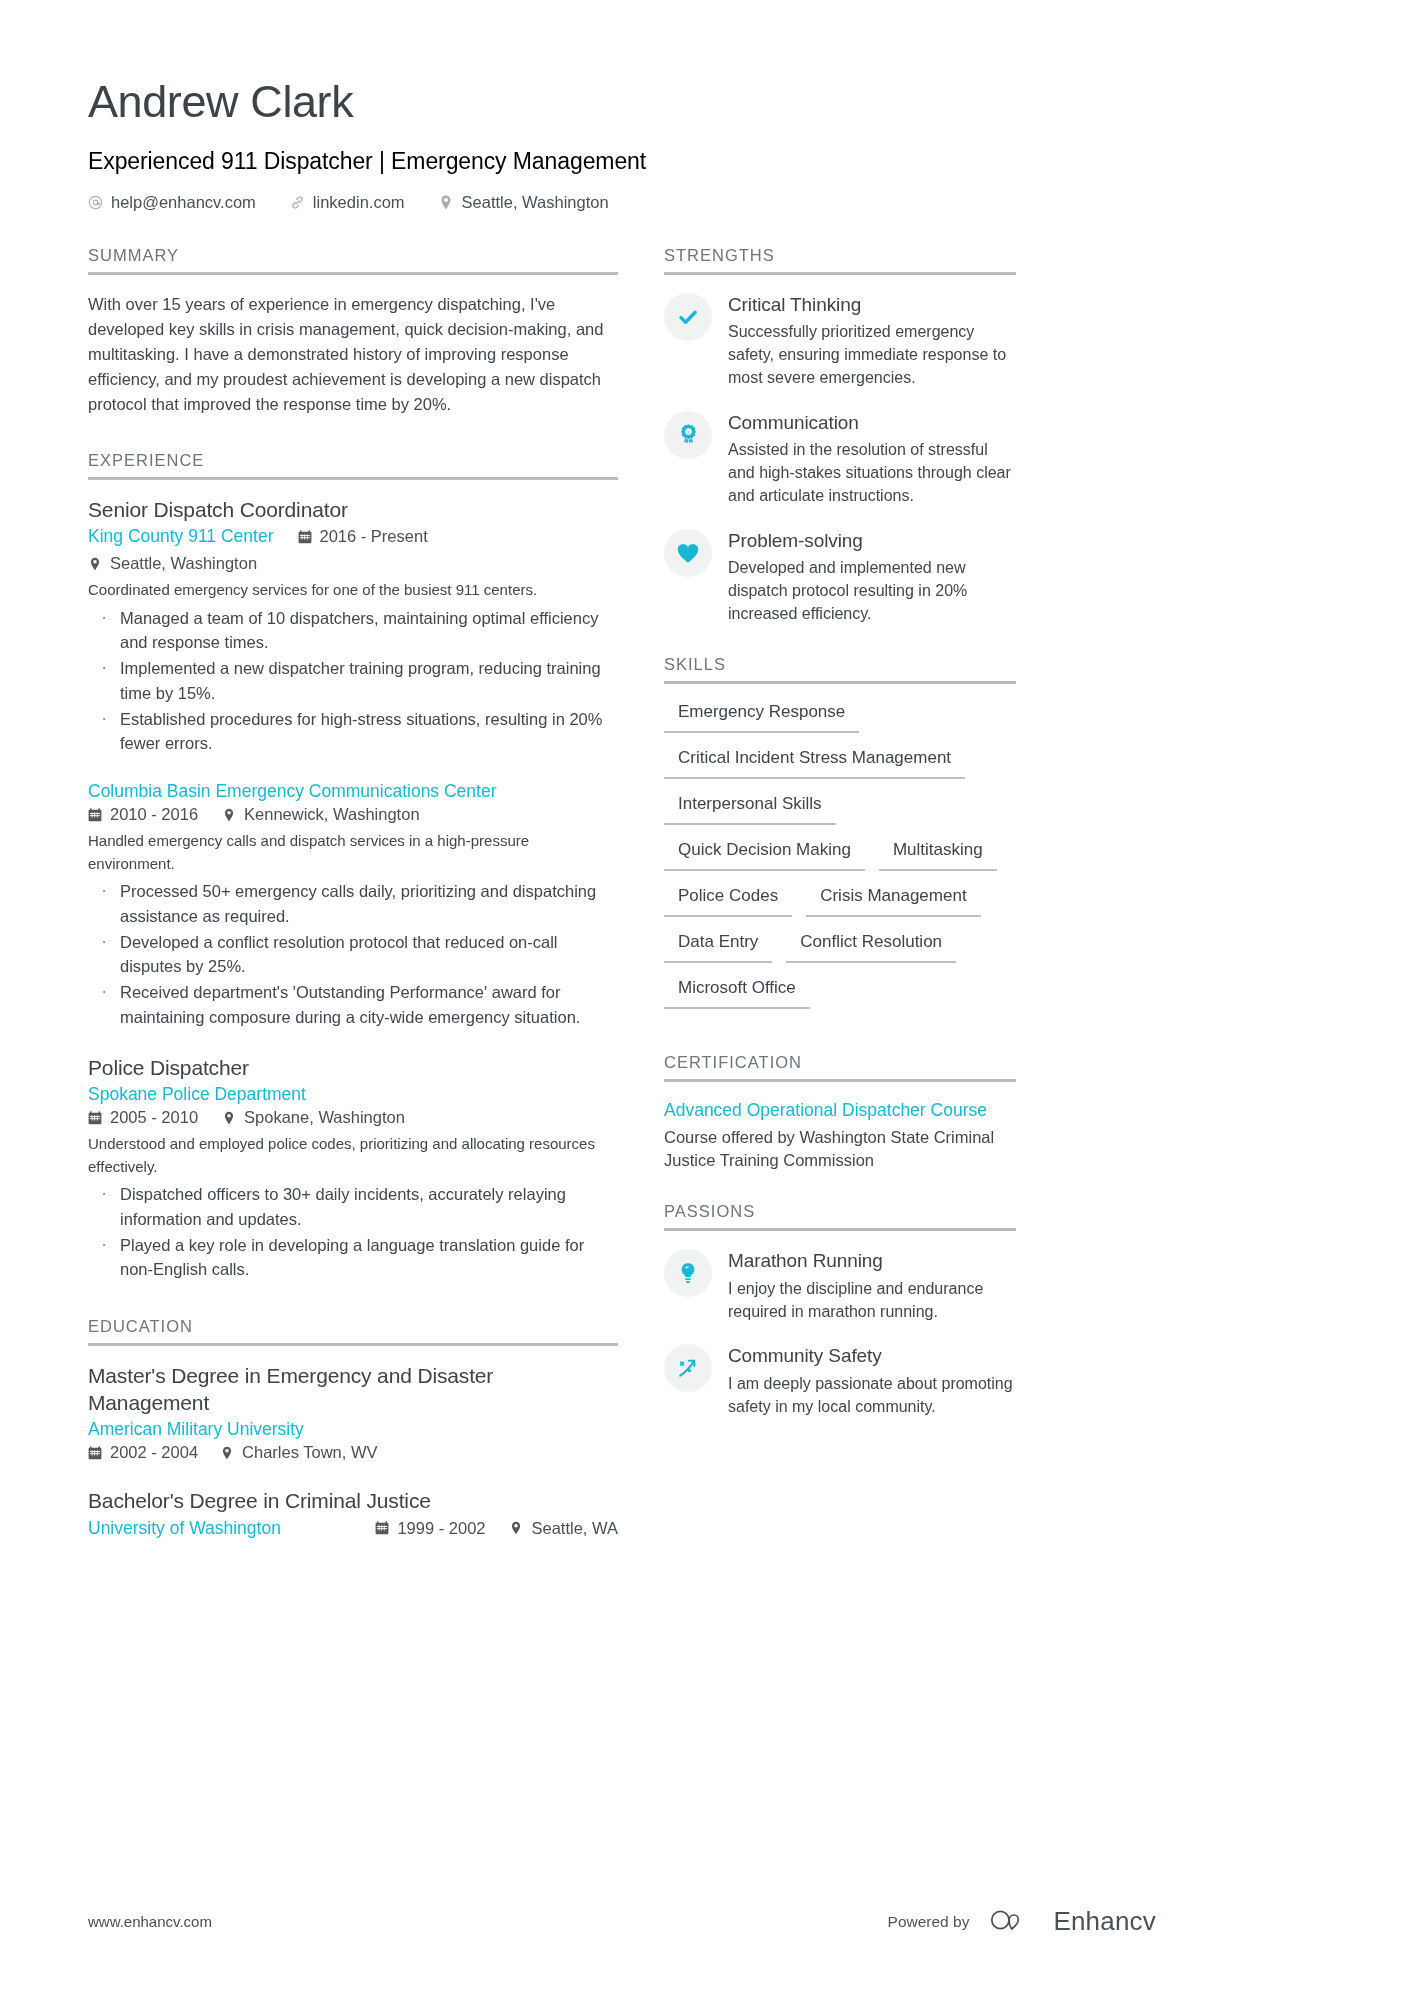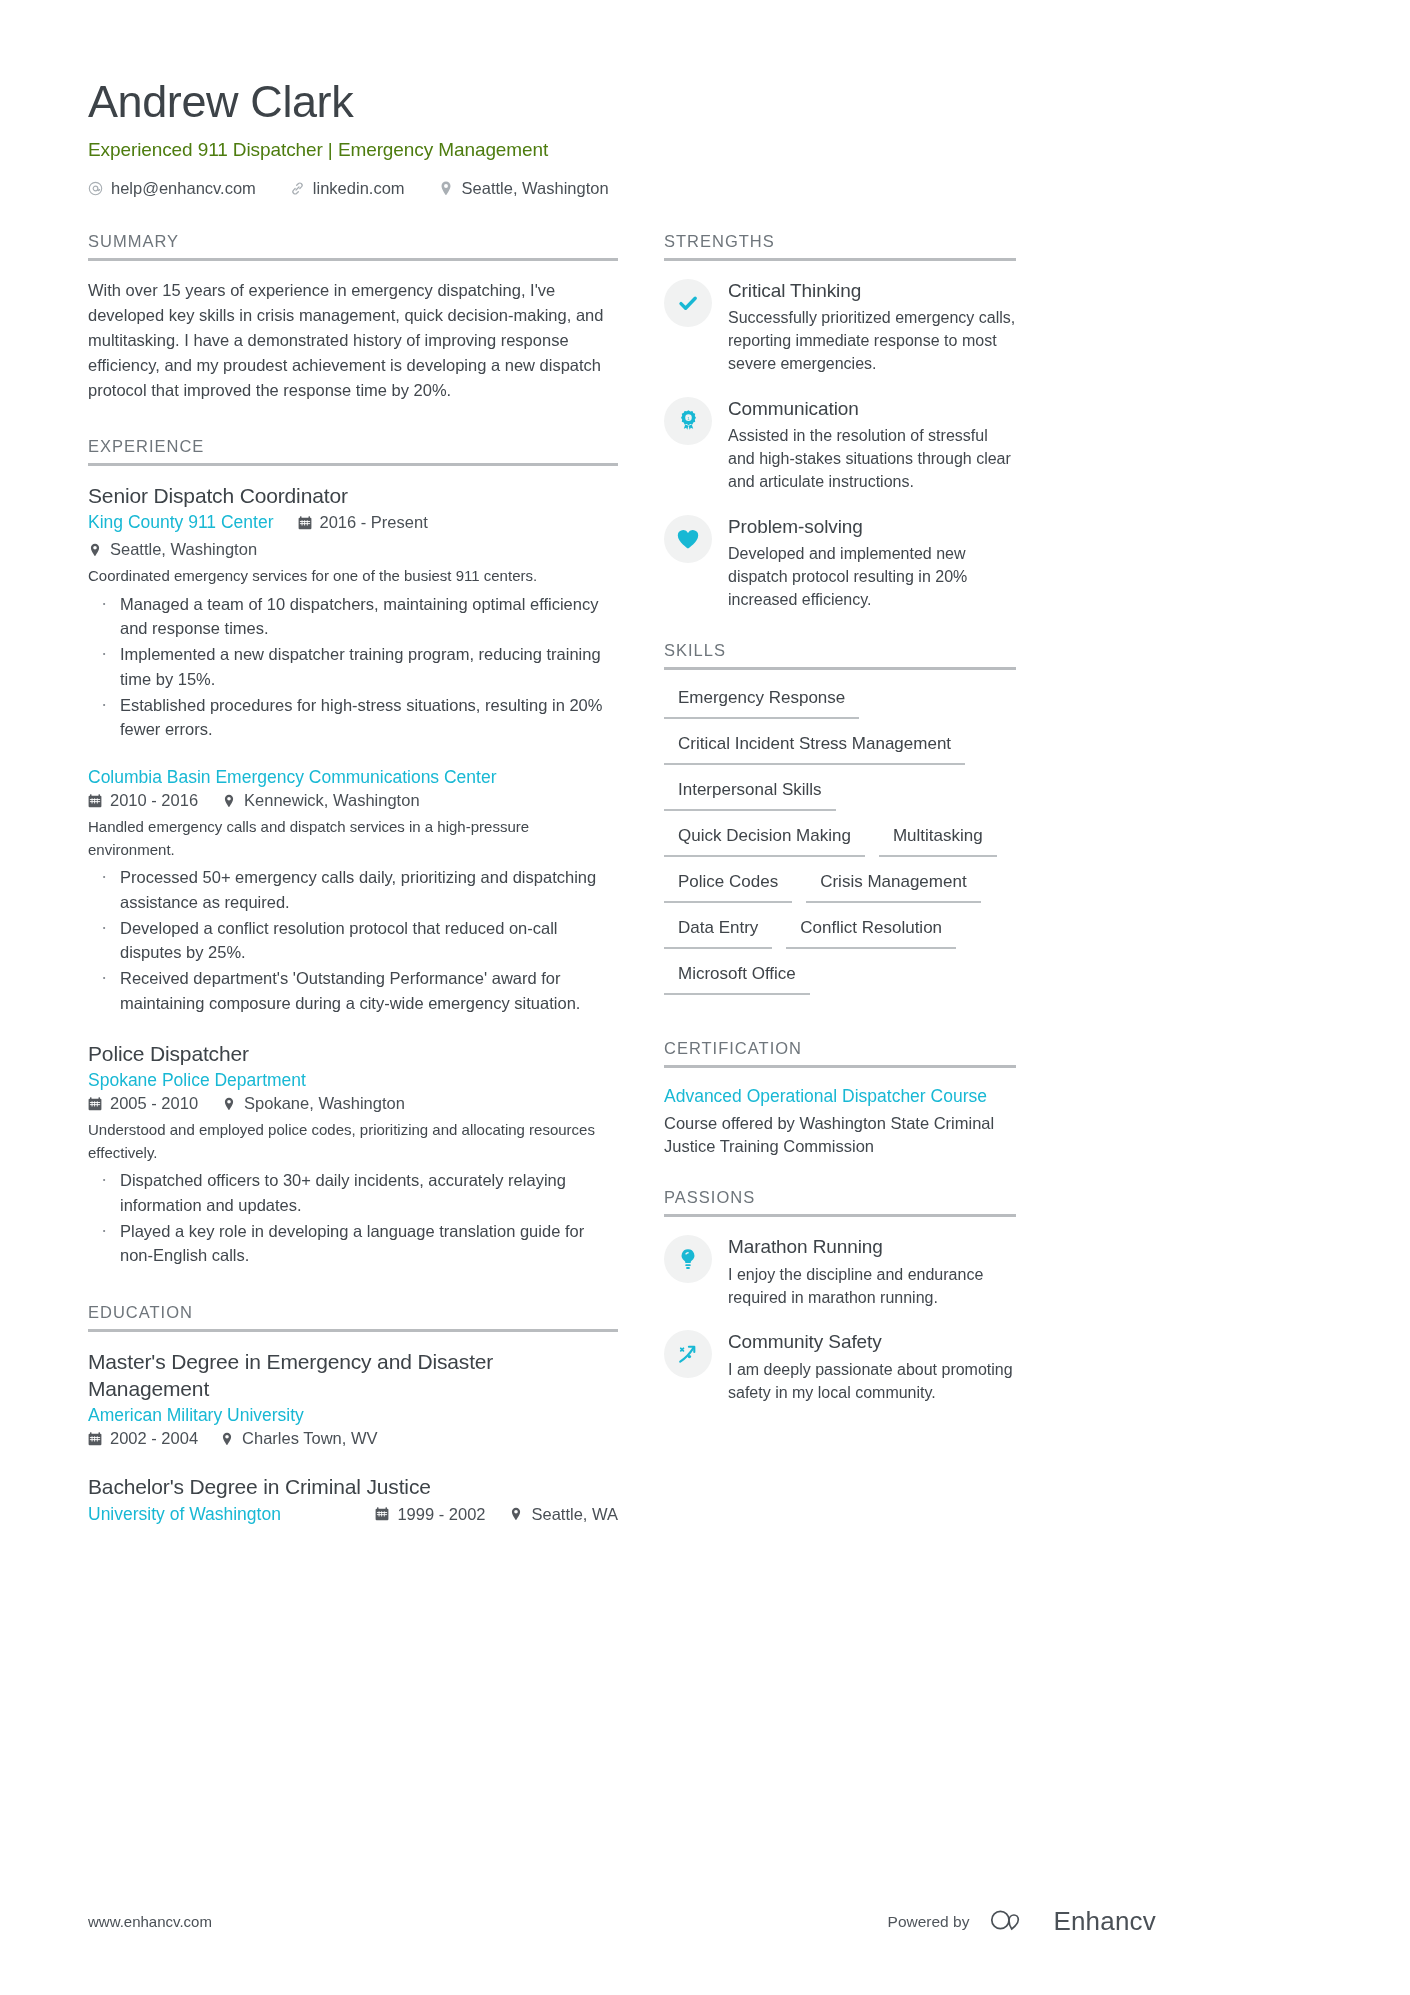--- a/index.html
+++ b/index.html
@@ -7,21 +7,21 @@
     width: 1410px;
     background: #ffffff;
     font-family: "Liberation Sans", sans-serif;
     color: #3f4449;
     -webkit-font-smoothing: antialiased;
   }
   .page { width: 1244px; min-height: 1995px; padding: 78px 88px 0 88px; position: relative; }
 
   
   .name { font-size: 45px; font-weight: 400; color: #3d4348; letter-spacing: -0.4px; line-height: 1.08; }
-  .headline { font-size: 19px; color: #4d7c0f; margin-top: 12px; font-weight: 400; letter-spacing: -0.1px; }
+  .headline { font-size: 23px; color: #000000; margin-top: 21px; font-weight: 400; letter-spacing: -0.1px; }
   .contacts { display: flex; align-items: center; gap: 34px; margin-top: 18px; }
   .contact { display: flex; align-items: center; gap: 8px; font-size: 16.5px; color: #4a5056; }
   .cicon { width: 15px; height: 15px; display: inline-flex; align-items: center; justify-content: center; color: #a9afb4; flex: none; }
   .cicon svg { display: block; }
 
   
   .cols { display: flex; gap: 46px; margin-top: 34px; align-items: flex-start; }
   .left { width: 530px; flex: none; }
   .right { width: 352px; flex: none; }
 
@@ -337,21 +337,21 @@
         </div>
 
         <div class="item">
           <div class="bubble">
             <svg width="24" height="24" viewBox="0 0 24 24" fill="none" stroke="currentColor" stroke-width="3.4" stroke-linecap="round" stroke-linejoin="round">
               <path d="M5 12.6l4.6 4.6L19.2 7.2"></path>
             </svg>
           </div>
           <div class="item-body">
             <div class="item-title">Critical Thinking</div>
-            <div class="item-text">Successfully prioritized emergency calls, reporting immediate response to most severe emergencies.</div>
+            <div class="item-text">Successfully prioritized emergency safety, ensuring immediate response to most severe emergencies.</div>
           </div>
         </div>
 
         <div class="item">
           <div class="bubble">
             <svg width="23" height="23" viewBox="0 0 24 24" fill="currentColor">
               <path d="M12 1.3l1.9 1.2 2.2-.4.9 2 2 .9-.4 2.2 1.2 1.9-1.2 1.9.4 2.2-2 .9-.9 2-2.2-.4L12 16.9l-1.9-1.2-2.2.4-.9-2-2-.9.4-2.2L4.2 9l1.2-1.9-.4-2.2 2-.9.9-2 2.2.4z"></path>
               <circle cx="12" cy="9" r="3.4" fill="#f1f2f2"></circle>
               <text x="12" y="11.1" font-size="4.6" fill="currentColor" text-anchor="middle" font-family="Liberation Sans, sans-serif">1</text>
               <path d="M8.6 16.2l-1.5 4.3 2.5-1 1.2 2.2 1.1-4.2z"></path>

